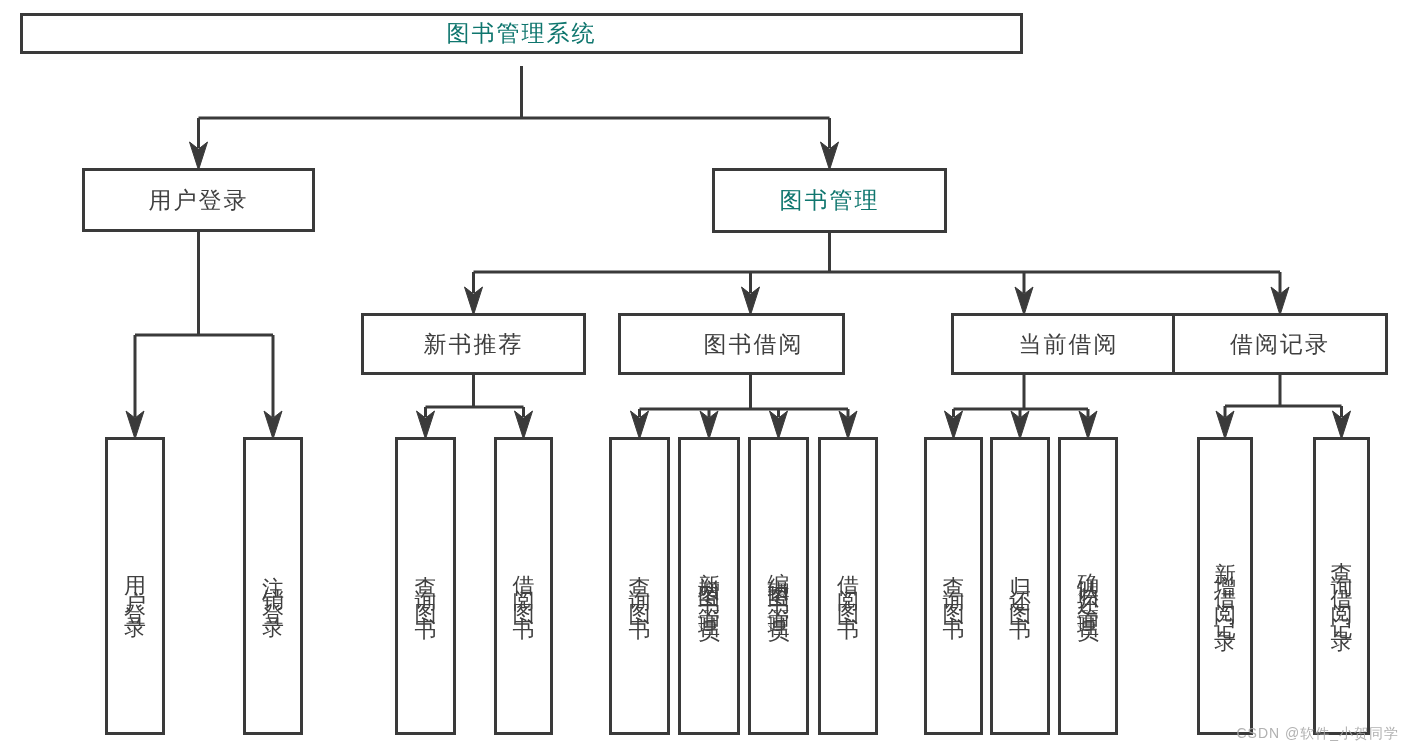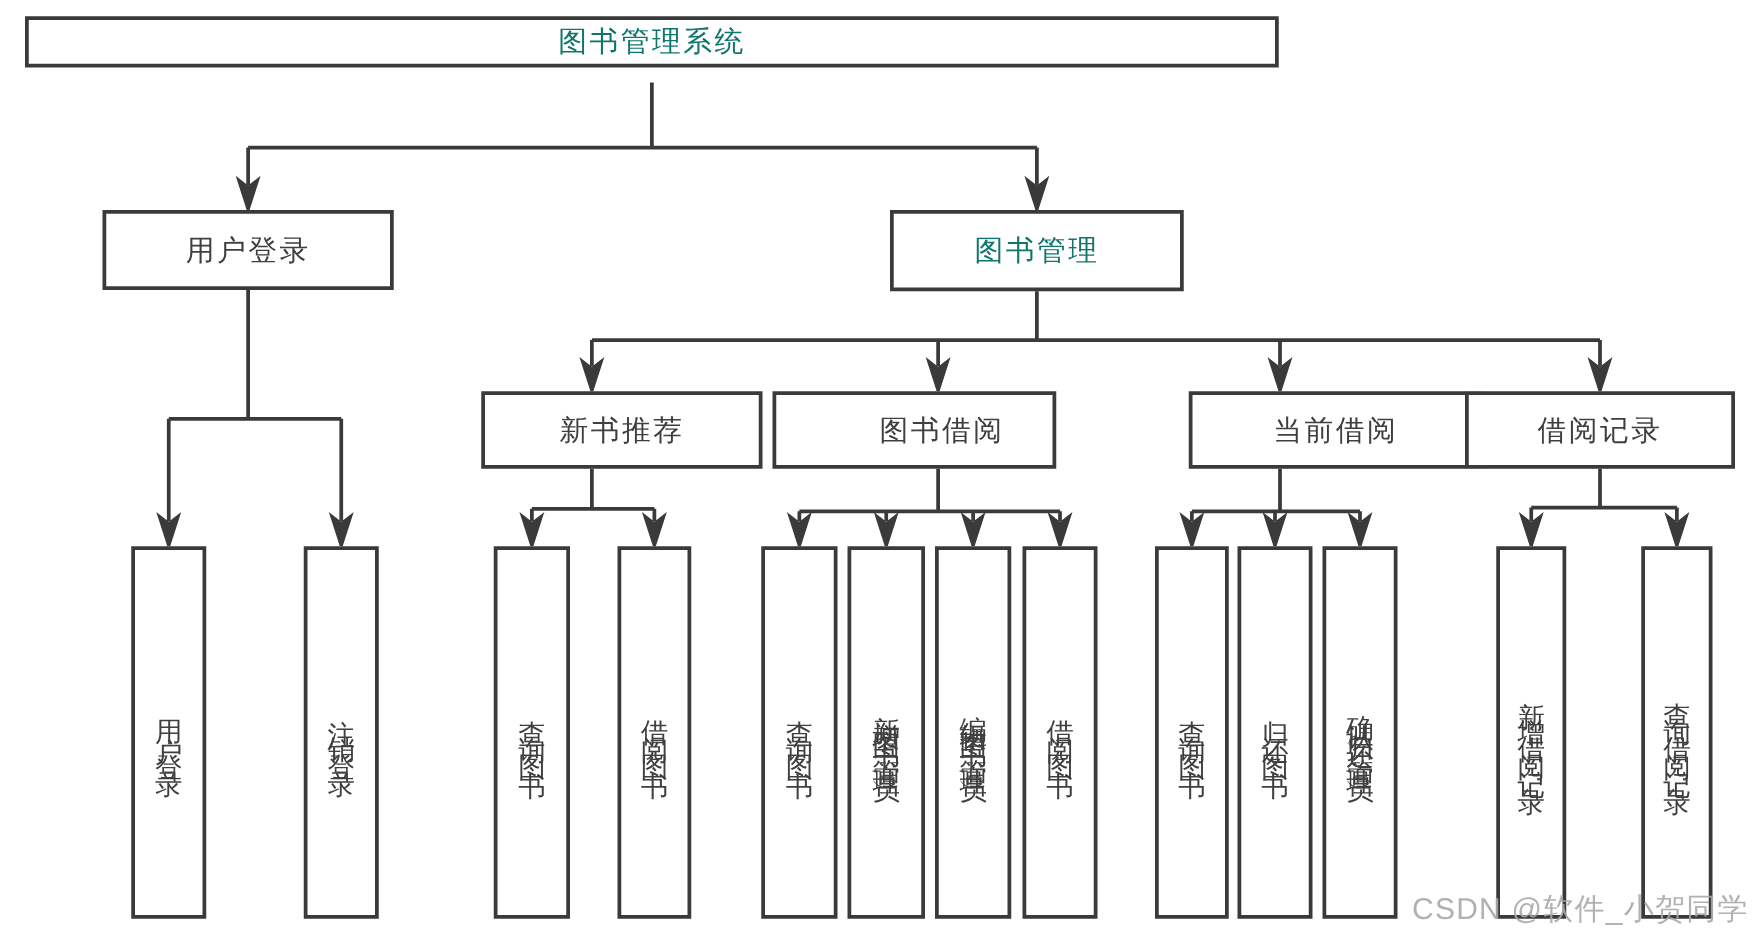--- a/index.html
+++ b/index.html
@@ -39,21 +39,21 @@
     writing-mode: vertical-rl;
     text-orientation: mixed;
     font-size: 22px;
     white-space: normal;
   }
   #watermark {
     position: absolute;
     right: 6px;
     bottom: 4px;
     z-index: 10;
-    font-size: 24px;
+    font-size: 14px;
     color: rgba(168,168,168,0.9);
     letter-spacing: 1px;
     pointer-events: none;
   }
 </style>
 </head>
 <body>
 
 <div id="canvas">
   <svg id="wires" viewBox="0 0 1405 747" xmlns="http://www.w3.org/2000/svg">
@@ -100,21 +100,21 @@
       <path d="M 1280 373 V 406 M 1225 406 H 1341.5" fill="none" stroke="#3a3a3a" stroke-width="3"></path>
       <path d="M 1225 406 V 417" stroke="#3a3a3a" stroke-width="3" fill="none"></path>
       <path d="M 1225 439 L 1216 411 L 1225 418 L 1234 411 Z" fill="#3a3a3a" stroke="#3a3a3a" stroke-width="1"></path>
       <path d="M 1341.5 406 V 417" stroke="#3a3a3a" stroke-width="3" fill="none"></path>
       <path d="M 1341.5 439 L 1332.5 411 L 1341.5 418 L 1350.5 411 Z" fill="#3a3a3a" stroke="#3a3a3a" stroke-width="1"></path>
     </svg>
   <div id="nodes">
       <div class="node" style="left: 20px; top: 13px; width: 1003px; height: 41px; color: #0f766e; border-color: rgb(58, 58, 58); text-align: right;">图书管理系统</div>
       <div class="node" style="left: 82px; top: 168px; width: 233px; height: 64px; color: rgb(63, 63, 63); border-color: rgb(58, 58, 58);">用户登录</div>
       <div class="node" style="left: 712px; top: 168px; width: 235px; height: 65px; color: #0f766e; border-color: rgb(58, 58, 58);">图书管理</div>
-      <div class="node" style="left: 361px; top: 313px; width: 225px; height: 62px; color: rgb(63, 63, 63); border-color: rgb(58, 58, 58); margin-left: 24px;">新书推荐</div>
+      <div class="node" style="left: 361px; top: 313px; width: 225px; height: 62px; color: rgb(63, 63, 63); border-color: rgb(58, 58, 58);">新书推荐</div>
       <div class="node" style="left: 618px; top: 313px; width: 227px; height: 62px; color: rgb(63, 63, 63); border-color: rgb(58, 58, 58); padding-left: 44px;">图书借阅</div>
       <div class="node" style="left: 951px; top: 313px; width: 235px; height: 62px; color: rgb(63, 63, 63); border-color: rgb(58, 58, 58);">当前借阅</div>
       <div class="node" style="left: 1172px; top: 313px; width: 216px; height: 62px; color: rgb(63, 63, 63); border-color: rgb(58, 58, 58); text-align: right;">借阅记录</div>
       <div class="node vert" style="left: 105px; top: 437px; width: 60px; height: 298px; color: rgb(63, 63, 63); border-color: rgb(58, 58, 58); letter-spacing: 14px;">用户登录</div>
       <div class="node vert" style="left: 243px; top: 437px; width: 60px; height: 298px; color: rgb(63, 63, 63); border-color: rgb(58, 58, 58); letter-spacing: 14px;">注销登录</div>
       <div class="node vert" style="left: 395px; top: 437px; width: 61px; height: 298px; color: rgb(63, 63, 63); border-color: rgb(58, 58, 58); letter-spacing: 14px;">查询图书</div>
       <div class="node vert" style="left: 494px; top: 437px; width: 59px; height: 298px; color: rgb(63, 63, 63); border-color: rgb(58, 58, 58); letter-spacing: 14px;">借阅图书</div>
       <div class="node vert" style="left: 609px; top: 437px; width: 61px; height: 298px; color: rgb(63, 63, 63); border-color: rgb(58, 58, 58); letter-spacing: 14px;">查询图书</div>
       <div class="node vert" style="left: 678px; top: 437px; width: 62px; height: 298px; color: rgb(63, 63, 63); border-color: rgb(58, 58, 58); letter-spacing: 7px;">新增图书（管理员）</div>
       <div class="node vert" style="left: 748px; top: 437px; width: 61px; height: 298px; color: rgb(63, 63, 63); border-color: rgb(58, 58, 58); letter-spacing: 7px;">编辑图书（管理员）</div>

